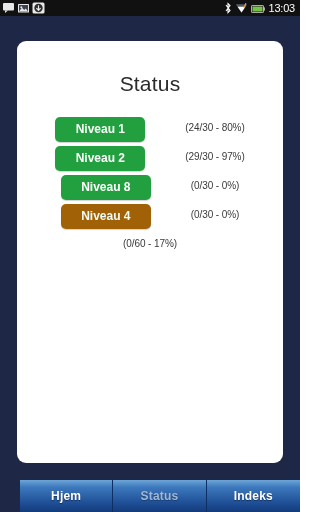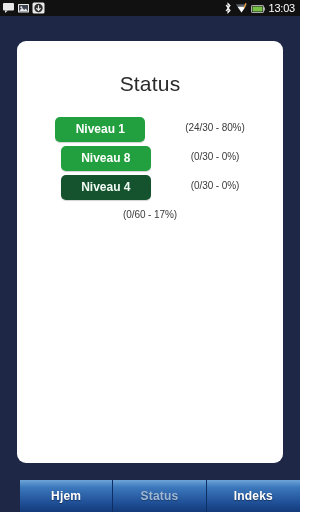--- a/index.html
+++ b/index.html
@@ -89,21 +89,21 @@
     font-family: "Liberation Sans", sans-serif;
     font-weight: bold;
     line-height: 25px;
     text-align: center;
     cursor: pointer;
     box-shadow: 0 1px 1px rgba(0,0,0,0.18);
     padding: 0;
   }
   .level-btn.enabled { background: #22a03f; }
   .level-btn.disabled {
-    background: #14532d;
+    background: #a16207;
     color: #f2fbf4;
     cursor: default;
   }
 
   .level-stat {
     font-size: 10px;
     color: #3a3a3a;
     margin-top: 7px;
     margin-bottom: 11px;
     letter-spacing: -0.1px;
@@ -185,20 +185,24 @@
   <div id="card">
     <h1 id="page-title">Status</h1>
 
     <div id="levels">
 
       <div class="level-block">
         <button class="level-btn enabled">Niveau 1</button>
         <div class="level-stat">(24/30 - 80%)</div>
       </div>
 
+      <div class="level-block">
+        <button class="level-btn enabled">Niveau 2</button>
+        <div class="level-stat">(29/30 - 97%)</div>
+      </div>
 
       <div class="level-block">
         <button class="level-btn enabled">Niveau 8</button>
         <div class="level-stat">(0/30 - 0%)</div>
       </div>
 
       <div class="level-block">
         <button class="level-btn disabled">Niveau 4</button>
         <div class="level-stat">(0/30 - 0%)</div>
       </div>

